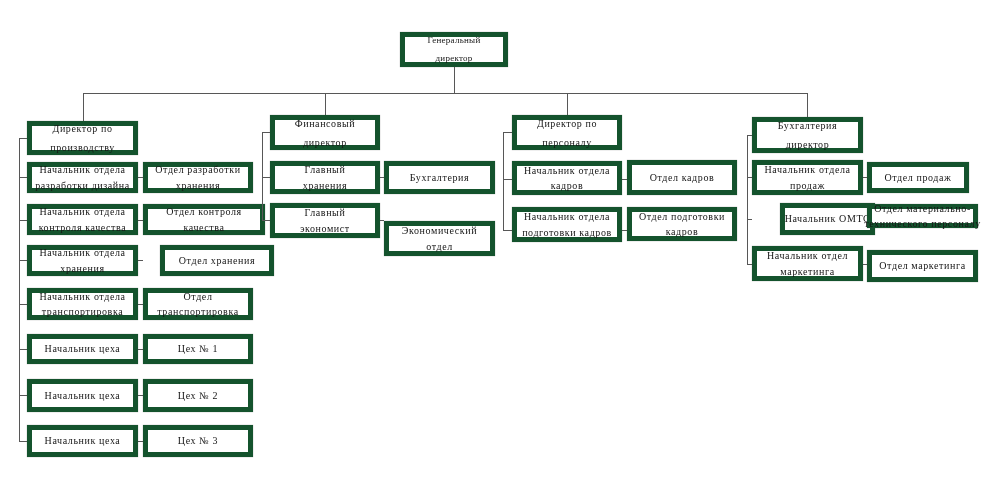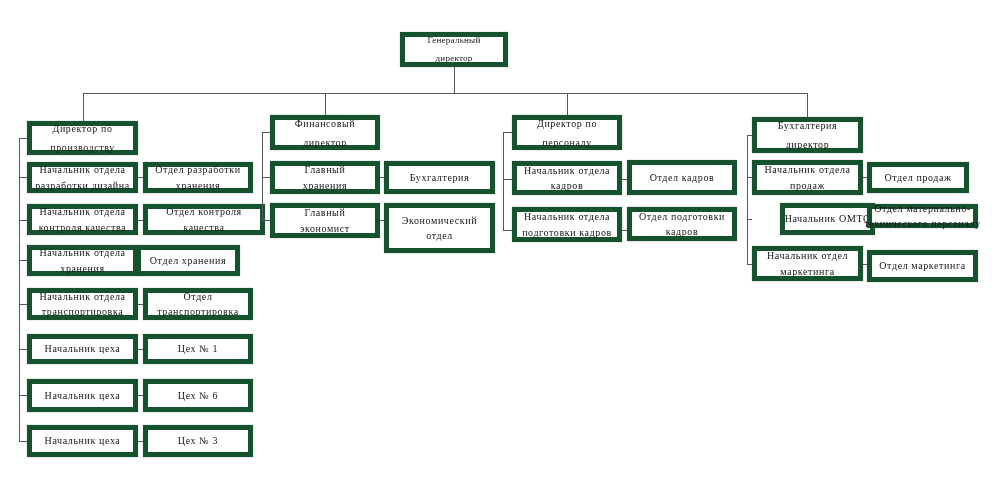--- a/index.html
+++ b/index.html
@@ -64,21 +64,21 @@
     <span class="ln">Отдел контроля</span>
     <span class="ln">качества</span>
   </div>
 
   <div class="hl" style="left:19px;top:260px;width:8px"></div>
   <div class="hl" style="left:138px;top:260px;width:5px"></div>
   <div class="box" style="left:27px;top:245px;width:111px;height:31px">
     <span class="ln">Начальник отдела</span>
     <span class="ln">хранения</span>
   </div>
-  <div class="box" style="left:136px;top:245px;width:104px;height:31px">
+  <div class="box" style="left:160px;top:245px;width:114px;height:31px">
     <span class="ln">Отдел хранения</span>
   </div>
 
   <div class="hl" style="left:19px;top:304px;width:8px"></div>
   <div class="hl" style="left:138px;top:304px;width:5px"></div>
   <div class="box" style="left:27px;top:288px;width:111px;height:32px">
     <span class="ln">Начальник отдела</span>
     <span class="ln">транспортировка</span>
   </div>
   <div class="box" style="left:143px;top:288px;width:110px;height:32px">
@@ -94,21 +94,21 @@
   <div class="box" style="left:143px;top:334px;width:110px;height:30px">
     <span class="ln">Цех № 1</span>
   </div>
 
   <div class="hl" style="left:19px;top:395px;width:8px"></div>
   <div class="hl" style="left:138px;top:395px;width:5px"></div>
   <div class="box" style="left:27px;top:379px;width:111px;height:33px">
     <span class="ln">Начальник цеха</span>
   </div>
   <div class="box" style="left:143px;top:379px;width:110px;height:33px">
-    <span class="ln">Цех № 6</span>
+    <span class="ln">Цех № 2</span>
   </div>
 
   <div class="hl" style="left:19px;top:441px;width:8px"></div>
   <div class="hl" style="left:138px;top:441px;width:5px"></div>
   <div class="box" style="left:27px;top:425px;width:111px;height:32px">
     <span class="ln">Начальник цеха</span>
   </div>
   <div class="box" style="left:143px;top:425px;width:110px;height:32px">
     <span class="ln">Цех № 3</span>
   </div>
@@ -129,21 +129,21 @@
   <div class="box" style="left:384px;top:161px;width:111px;height:33px">
     <span class="ln">Бухгалтерия</span>
   </div>
 
   <div class="hl" style="left:262px;top:220px;width:8px"></div>
   <div class="hl" style="left:380px;top:220px;width:4px"></div>
   <div class="box" style="left:270px;top:203px;width:110px;height:35px">
     <span class="ln">Главный</span>
     <span class="ln">экономист</span>
   </div>
-  <div class="box" style="left:384px;top:203px;width:111px;height:50px">
+  <div class="box" style="left:384px;top:221px;width:111px;height:35px">
     <span class="ln">Экономический</span>
     <span class="ln">отдел</span>
   </div>
 
   <div class="box tall" style="left:512px;top:115px;width:110px;height:35px">
     <span class="ln">Директор по</span>
     <span class="ln">персоналу</span>
   </div>
   <div class="hl" style="left:503px;top:132px;width:9px"></div>
   <div class="vl" style="left:503px;top:132px;height:98px"></div>

